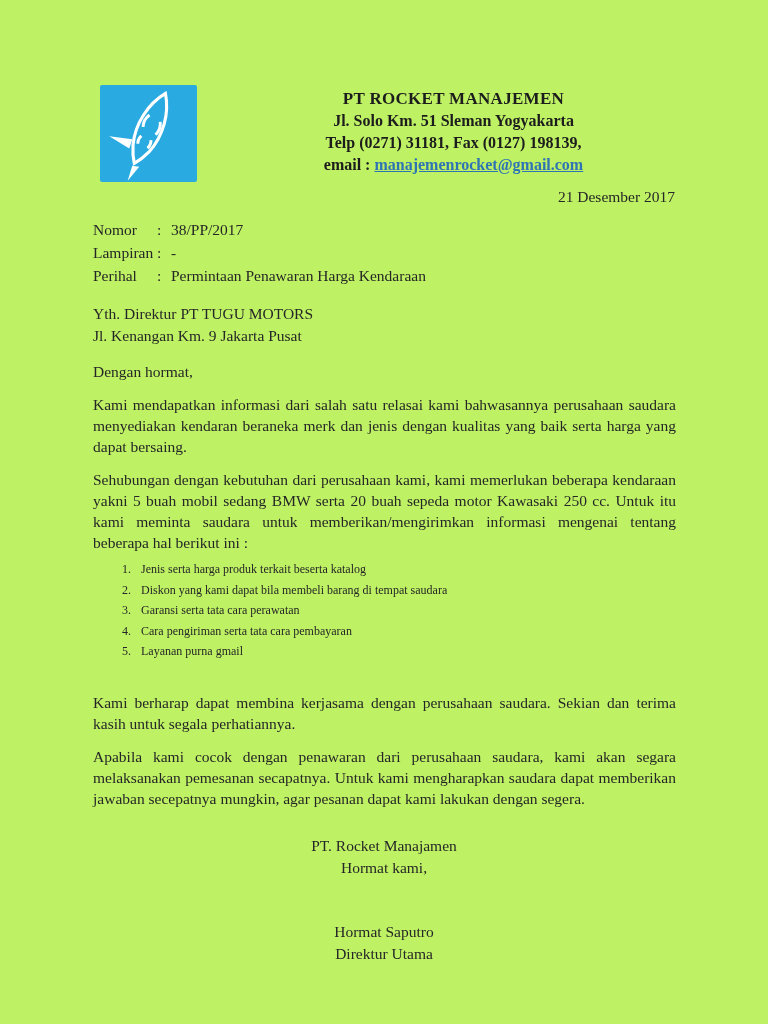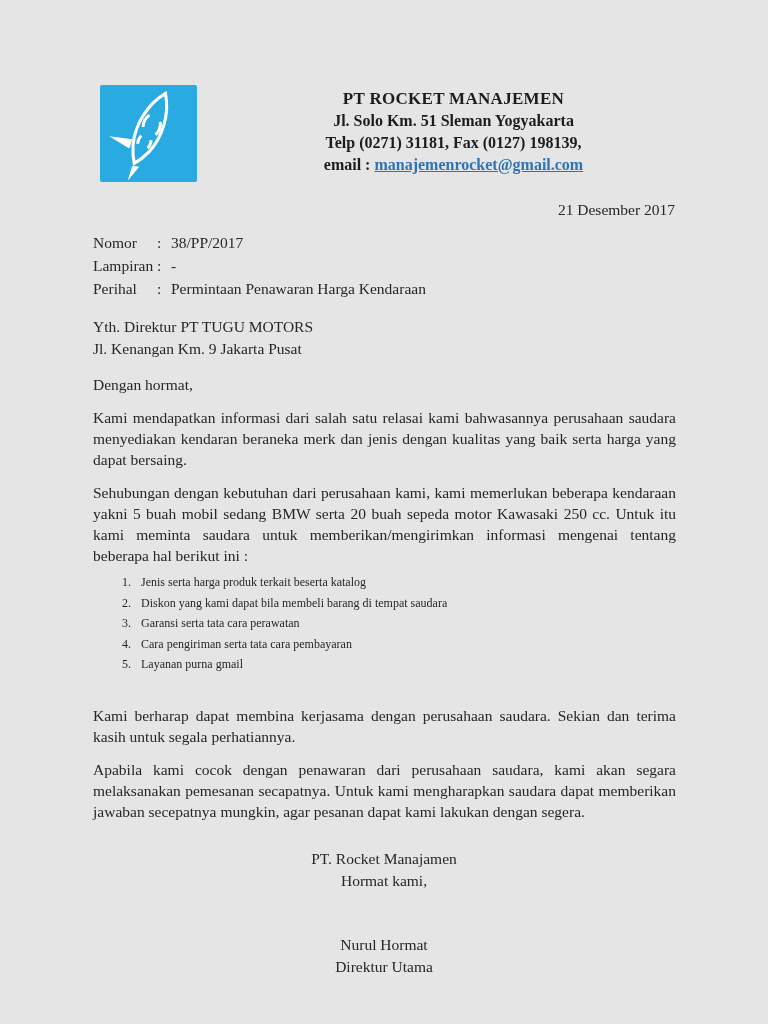--- a/index.html
+++ b/index.html
@@ -11,21 +11,21 @@
     width: 768px;
     height: 1024px;
     font-family: "Liberation Serif", serif;
     color: #262626;
     overflow: hidden;
   }
   .page {
     position: relative;
     width: 768px;
     height: 1024px;
-    background: #e5e5e5;
+    background: #bef264;
   }
   
   .letterhead {
     display: flex;
     align-items: flex-start;
     padding: 85px 58px 0 100px;
   }
   .logo-box {
     width: 97px;
     height: 97px;
@@ -46,21 +46,20 @@
     color: #2e74b5;
     text-decoration: underline;
     cursor: pointer;
   }
   
   .date-line {
     text-align: right;
     padding: 4px 93px 0 0;
     font-size: 15.5px;
     line-height: 21px;
-    margin-top: 13px;
   }
   
   .ref-block {
     padding: 11px 93px 0 93px;
     font-size: 15.5px;
     line-height: 23px;
   }
   .ref-row { display: flex; }
   .ref-label { width: 64px; flex: 0 0 auto; }
   .ref-sep   { width: 14px; flex: 0 0 auto; }
@@ -176,17 +175,17 @@
   <p class="para">Apabila kami cocok dengan penawaran dari perusahaan saudara, kami akan segara melaksanakan pemesanan secapatnya. Untuk kami mengharapkan saudara dapat memberikan jawaban secepatnya mungkin, agar pesanan dapat kami lakukan dengan segera.</p>
 
   <div class="closing">
     <div>PT. Rocket Manajamen</div>
     <div>Hormat kami,</div>
   </div>
 
   <div class="signature-space"></div>
 
   <div class="signer">
-    <div>Nurul Hormat</div>
+    <div>Hormat Saputro</div>
     <div>Direktur Utama</div>
   </div>
 
 </div>
 
 </body></html>

